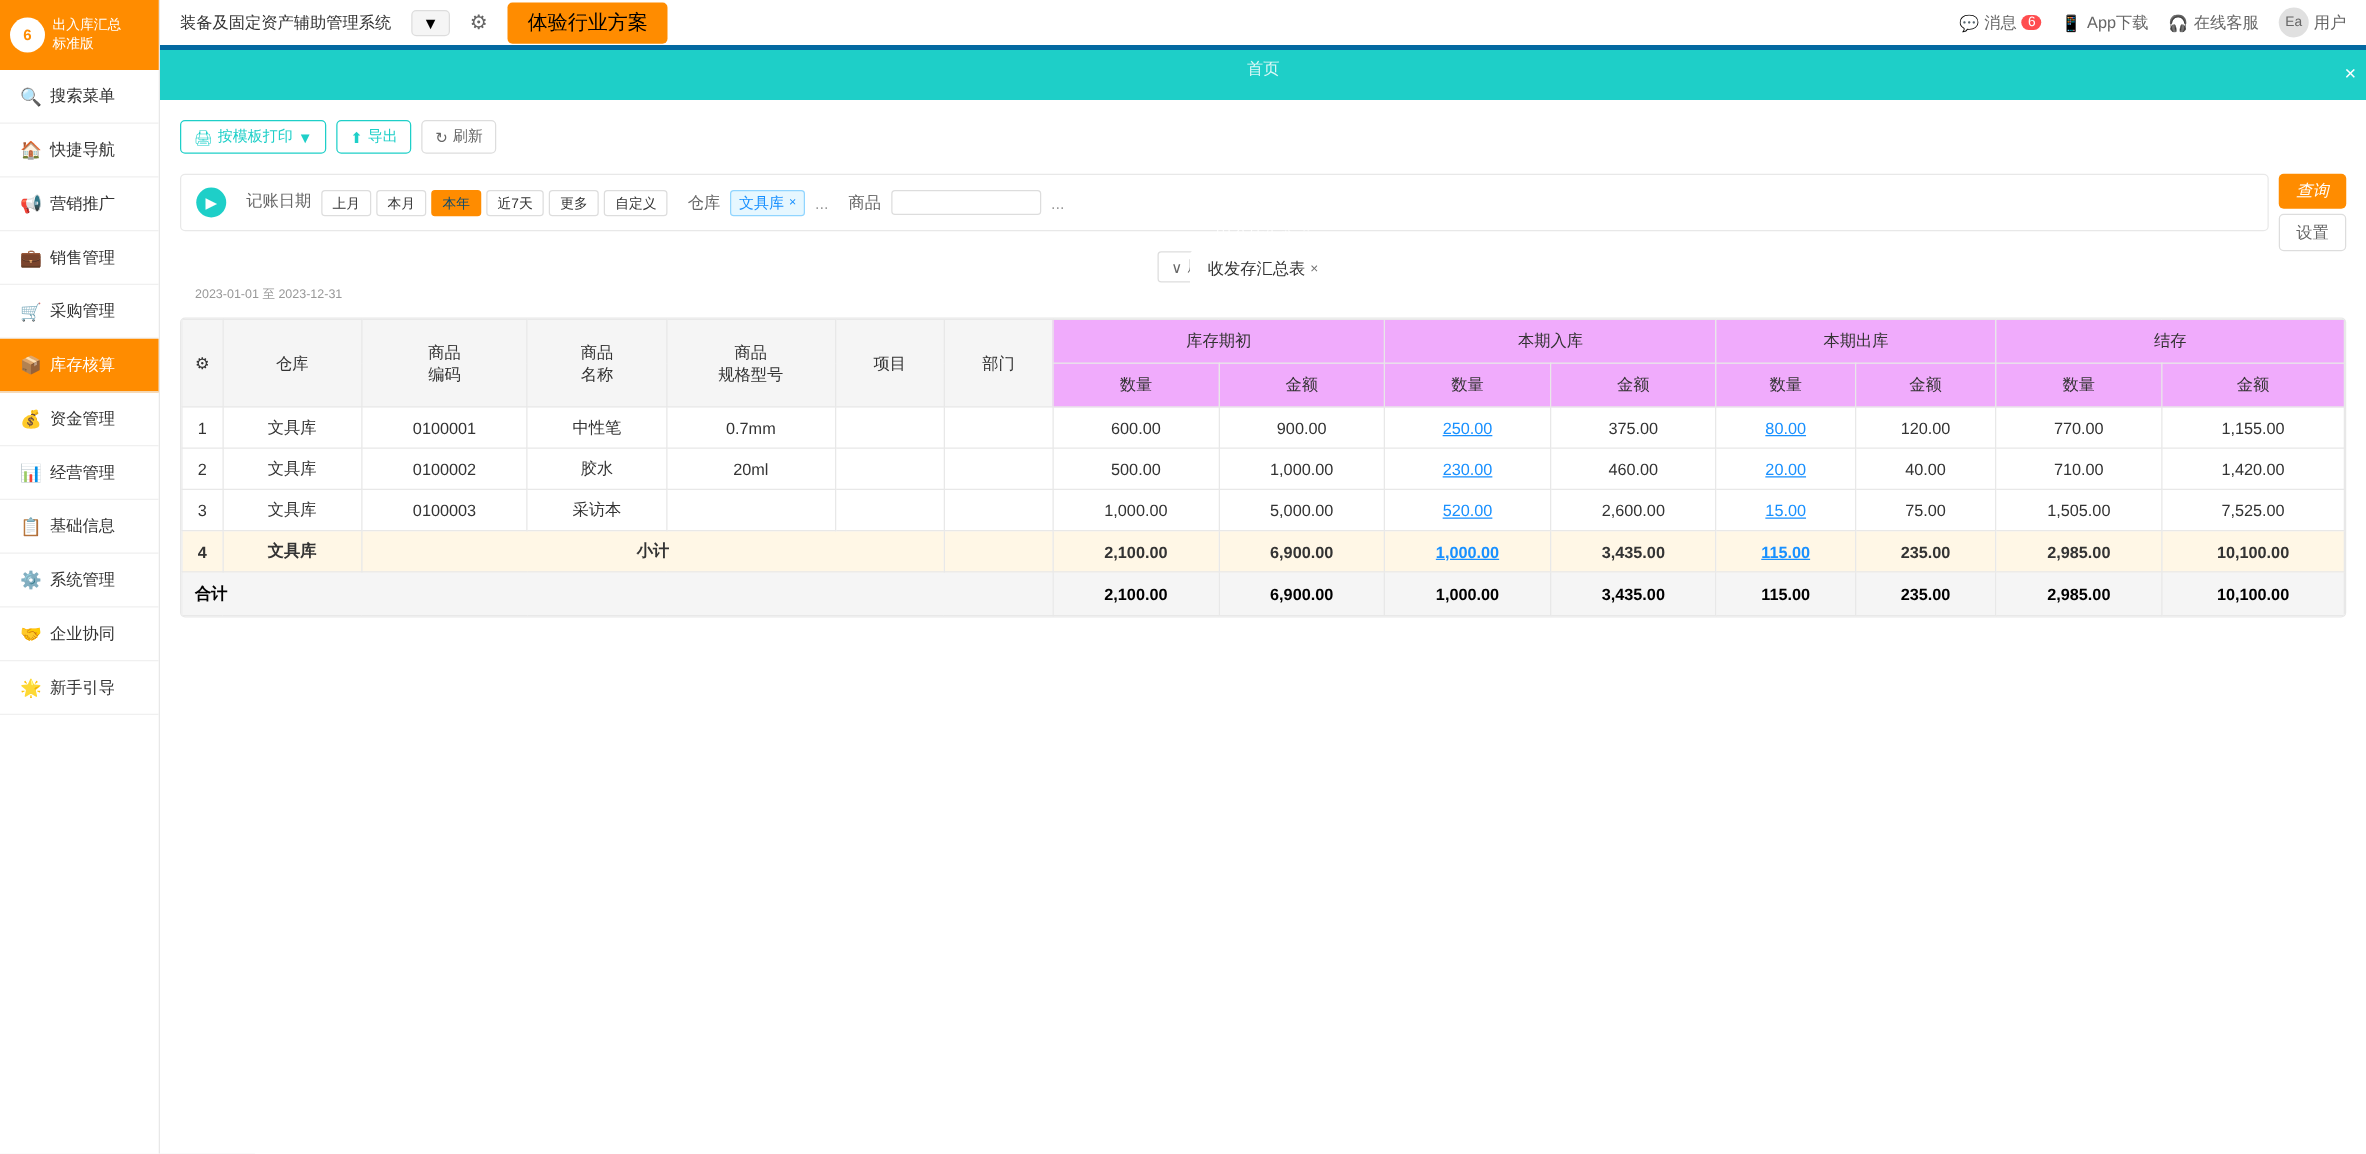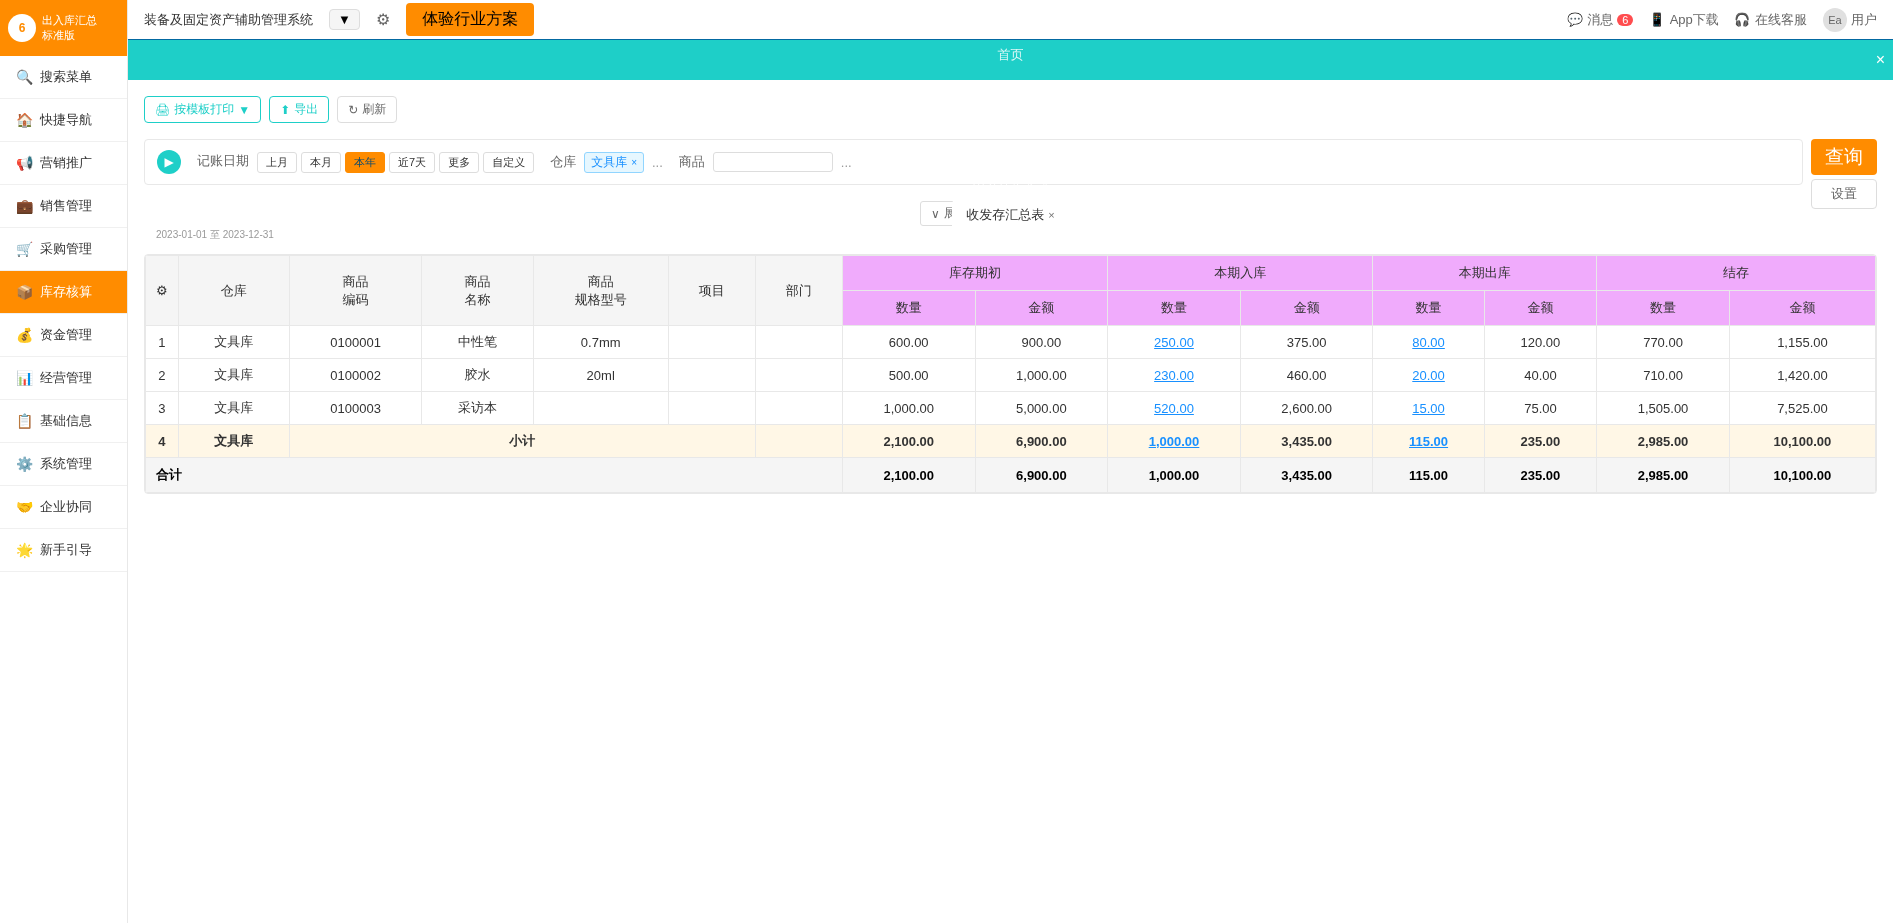--- a/index.html
+++ b/index.html
@@ -12,21 +12,21 @@
     .sidebar-title { color: #fff; font-size: 11px; line-height: 1.4; }
     .sidebar-nav { flex: 1; overflow-y: auto; }
     .sidebar-item { display: flex; align-items: center; gap: 8px; padding: 12px 16px; cursor: pointer; color: #333; font-size: 13px; border-bottom: 1px solid #f0f0f0; }
     .sidebar-item.active { background: #ff8c00; color: #fff; }
     .sidebar-item .icon { font-size: 14px; width: 16px; text-align: center; }
 
     
     .main { flex: 1; display: flex; flex-direction: column; overflow: hidden; }
 
     
-    .topbar { height: 40px; background: #fff; border-bottom: 1px solid #0369a1; display: flex; align-items: center; padding: 0 16px; gap: 16px; justify-content: space-between; }
+    .topbar { height: 40px; background: #fff; border-bottom: 4px solid #0369a1; display: flex; align-items: center; padding: 0 16px; gap: 16px; justify-content: space-between; }
     .topbar-left { display: flex; align-items: center; gap: 16px; }
     .topbar-select { display: flex; align-items: center; gap: 4px; background: #f5f5f5; border: 1px solid #ddd; border-radius: 4px; padding: 2px 8px; cursor: pointer; }
     .topbar-btn-trial { background: #ff8c00; color: #000000; border: none; border-radius: 4px; padding: 6px 16px; cursor: pointer; font-size: 16px; }
     .topbar-right { display: flex; align-items: center; gap: 16px; color: #666; font-size: 13px; }
     .topbar-right-item { display: flex; align-items: center; gap: 4px; cursor: pointer; }
     .badge { background: #ff4d4f; color: #fff; border-radius: 8px; padding: 0 5px; font-size: 11px; }
     .user-avatar { width: 24px; height: 24px; background: #e0e0e0; border-radius: 50%; display: flex; align-items: center; justify-content: center; font-size: 11px; }
 
     
     .tabbar { height: 40px; background: #1ecfc8; display: flex; align-items: center; padding: 0 8px; gap: 2px; flex-shrink: 0; position: relative; flex-direction: column; }
@@ -50,21 +50,21 @@
     .filter-label { color: #666; white-space: nowrap; }
     .filter-date-btns { display: flex; gap: 4px; align-items: center; }
     .date-btn { padding: 2px 8px; border: 1px solid #ddd; border-radius: 3px; cursor: pointer; font-size: 11px; color: #333; background: #fff; }
     .date-btn.active { background: #ff8c00; color: #0c4a6e; border-color: #ff8c00; }
     .filter-warehouse { display: flex; align-items: center; gap: 8px; }
     .warehouse-tag { display: flex; align-items: center; gap: 4px; background: #e6f7ff; border: 1px solid #91d5ff; border-radius: 3px; padding: 1px 6px; font-size: 12px; color: #1890ff; }
     .tag-close { cursor: pointer; font-size: 10px; }
     .filter-more { color: #999; cursor: pointer; font-size: 13px; }
     .filter-product { display: flex; align-items: center; gap: 8px; }
     .filter-product-input { border: 1px solid #ddd; border-radius: 3px; padding: 2px 8px; font-size: 12px; color: #999; width: 120px; }
-    .btn-query { background: #ff8c00; color: #fff; border: none; border-radius: 4px; padding: 5px 14px; cursor: pointer; font-size: 19px; }
+    .btn-query { background: #ff8c00; color: #fff; border: none; border-radius: 4px; padding: 5px 14px; cursor: pointer; font-size: 13px; font-style: italic; }
     .btn-settings { background: #fff; color: #666; border: 1px solid #ddd; border-radius: 4px; padding: 5px 10px; cursor: pointer; font-size: 13px; }
     .expand-btn { display: flex; align-items: center; gap: 4px; color: #666; cursor: pointer; font-size: 12px; border: 1px solid #ddd; border-radius: 3px; padding: 3px 10px; margin: 4px auto 0; width: fit-content; }
 
     
     .table-wrapper { border: 1px solid #e8e8e8; border-radius: 4px; overflow: hidden; }
     table { width: 100%; border-collapse: collapse; font-size: 13px; }
     table thead tr { background: #f5f5f5; }
     table thead th { padding: 8px 10px; text-align: center; border: 1px solid #e8e8e8; color: #333; font-weight: normal; white-space: nowrap; }
     table tbody tr { background: #fff; }
     table tbody tr.subtotal { background: #fff7e6; font-weight: bold; }

